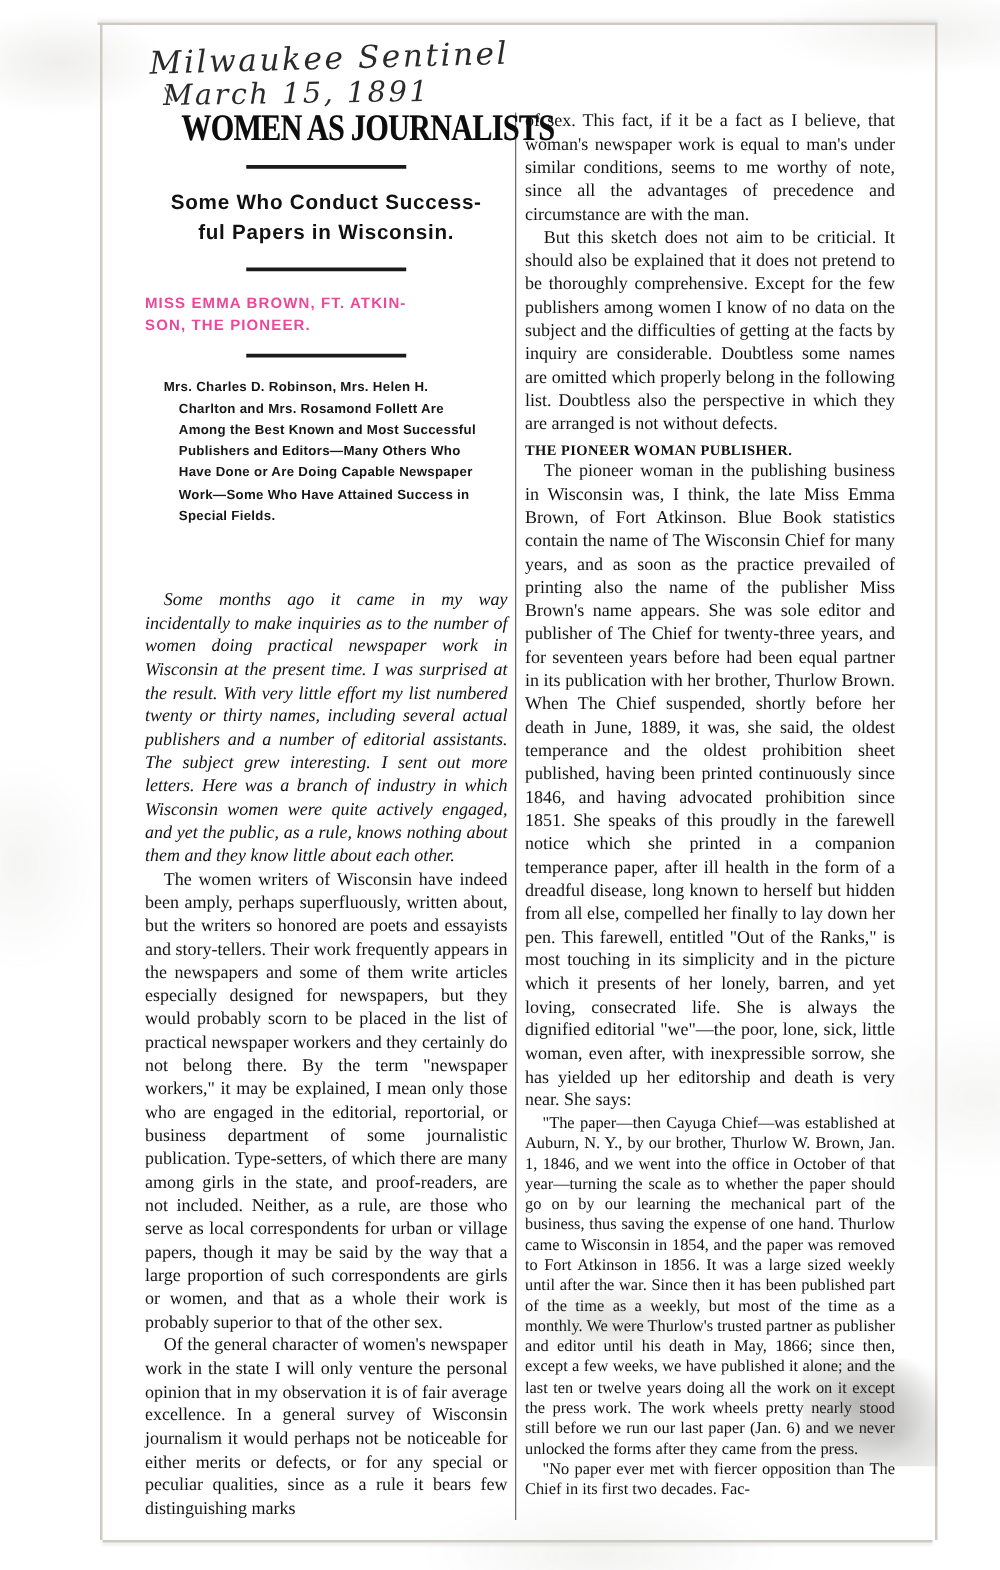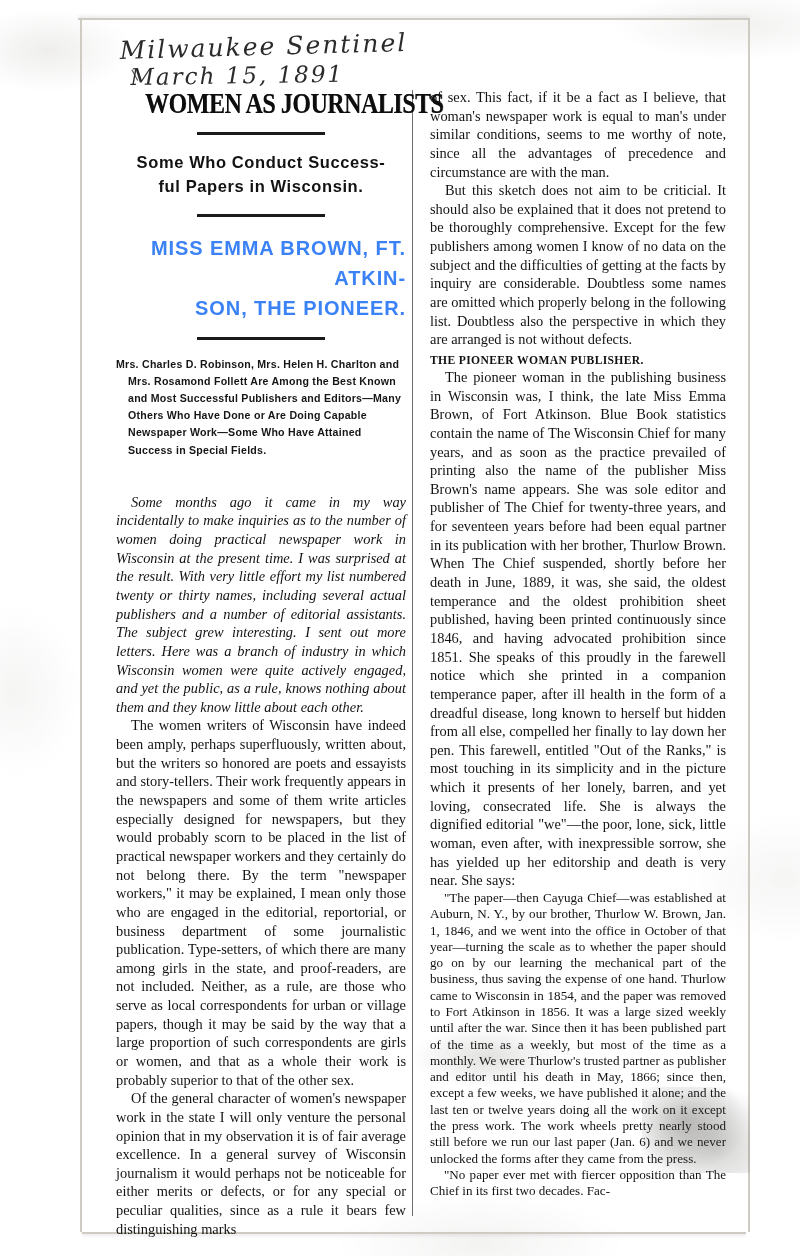--- a/index.html
+++ b/index.html
@@ -86,21 +86,21 @@
     top: 66px;
     width: 666px;
     height: 1140px;
   }
   .col {
     position: absolute;
     top: 0;
     color: #171717;
   }
   .col-left  { left: 34px;  width: 290px; }
-  .col-right { left: 348px; width: 296px; }
+  .col-right { left: 338px; width: 296px; }
   .col-rule {
     position: absolute;
     left: 330px;
     top: 2px;
     width: 1px;
     height: 1126px;
     background: #3a3a3a;
     opacity: .75;
   }
 
@@ -129,36 +129,36 @@
     font-family: "Liberation Sans", sans-serif;
     font-size: 16.5px;
     line-height: 1.45;
     text-align: center;
     letter-spacing: .6px;
     color: #121212;
     margin: 15px;
   }
   .subdeck {
     font-family: "Liberation Sans", sans-serif;
-    font-size: 20px;
+    font-size: 12px;
     font-weight: 700;
     line-height: 1.5;
-    text-align: right;
+    text-align: left;
     letter-spacing: .9px;
-    color: #3b82f6;
+    color: #ec4899;
     margin: 0;
   }
   .blurb {
     font-family: "Liberation Sans", sans-serif;
     font-size: 10.6px;
     font-weight: 700;
     line-height: 1.62;
     letter-spacing: .25px;
     color: #161616;
-    margin: 0;
+    margin: 15px;
     text-align: left;
     text-indent: -12px;
     padding-left: 12px;
   }
 
   
   .body-text {
     font-family: "Liberation Serif", serif;
     font-size: 14.4px;
     line-height: 1.295;

